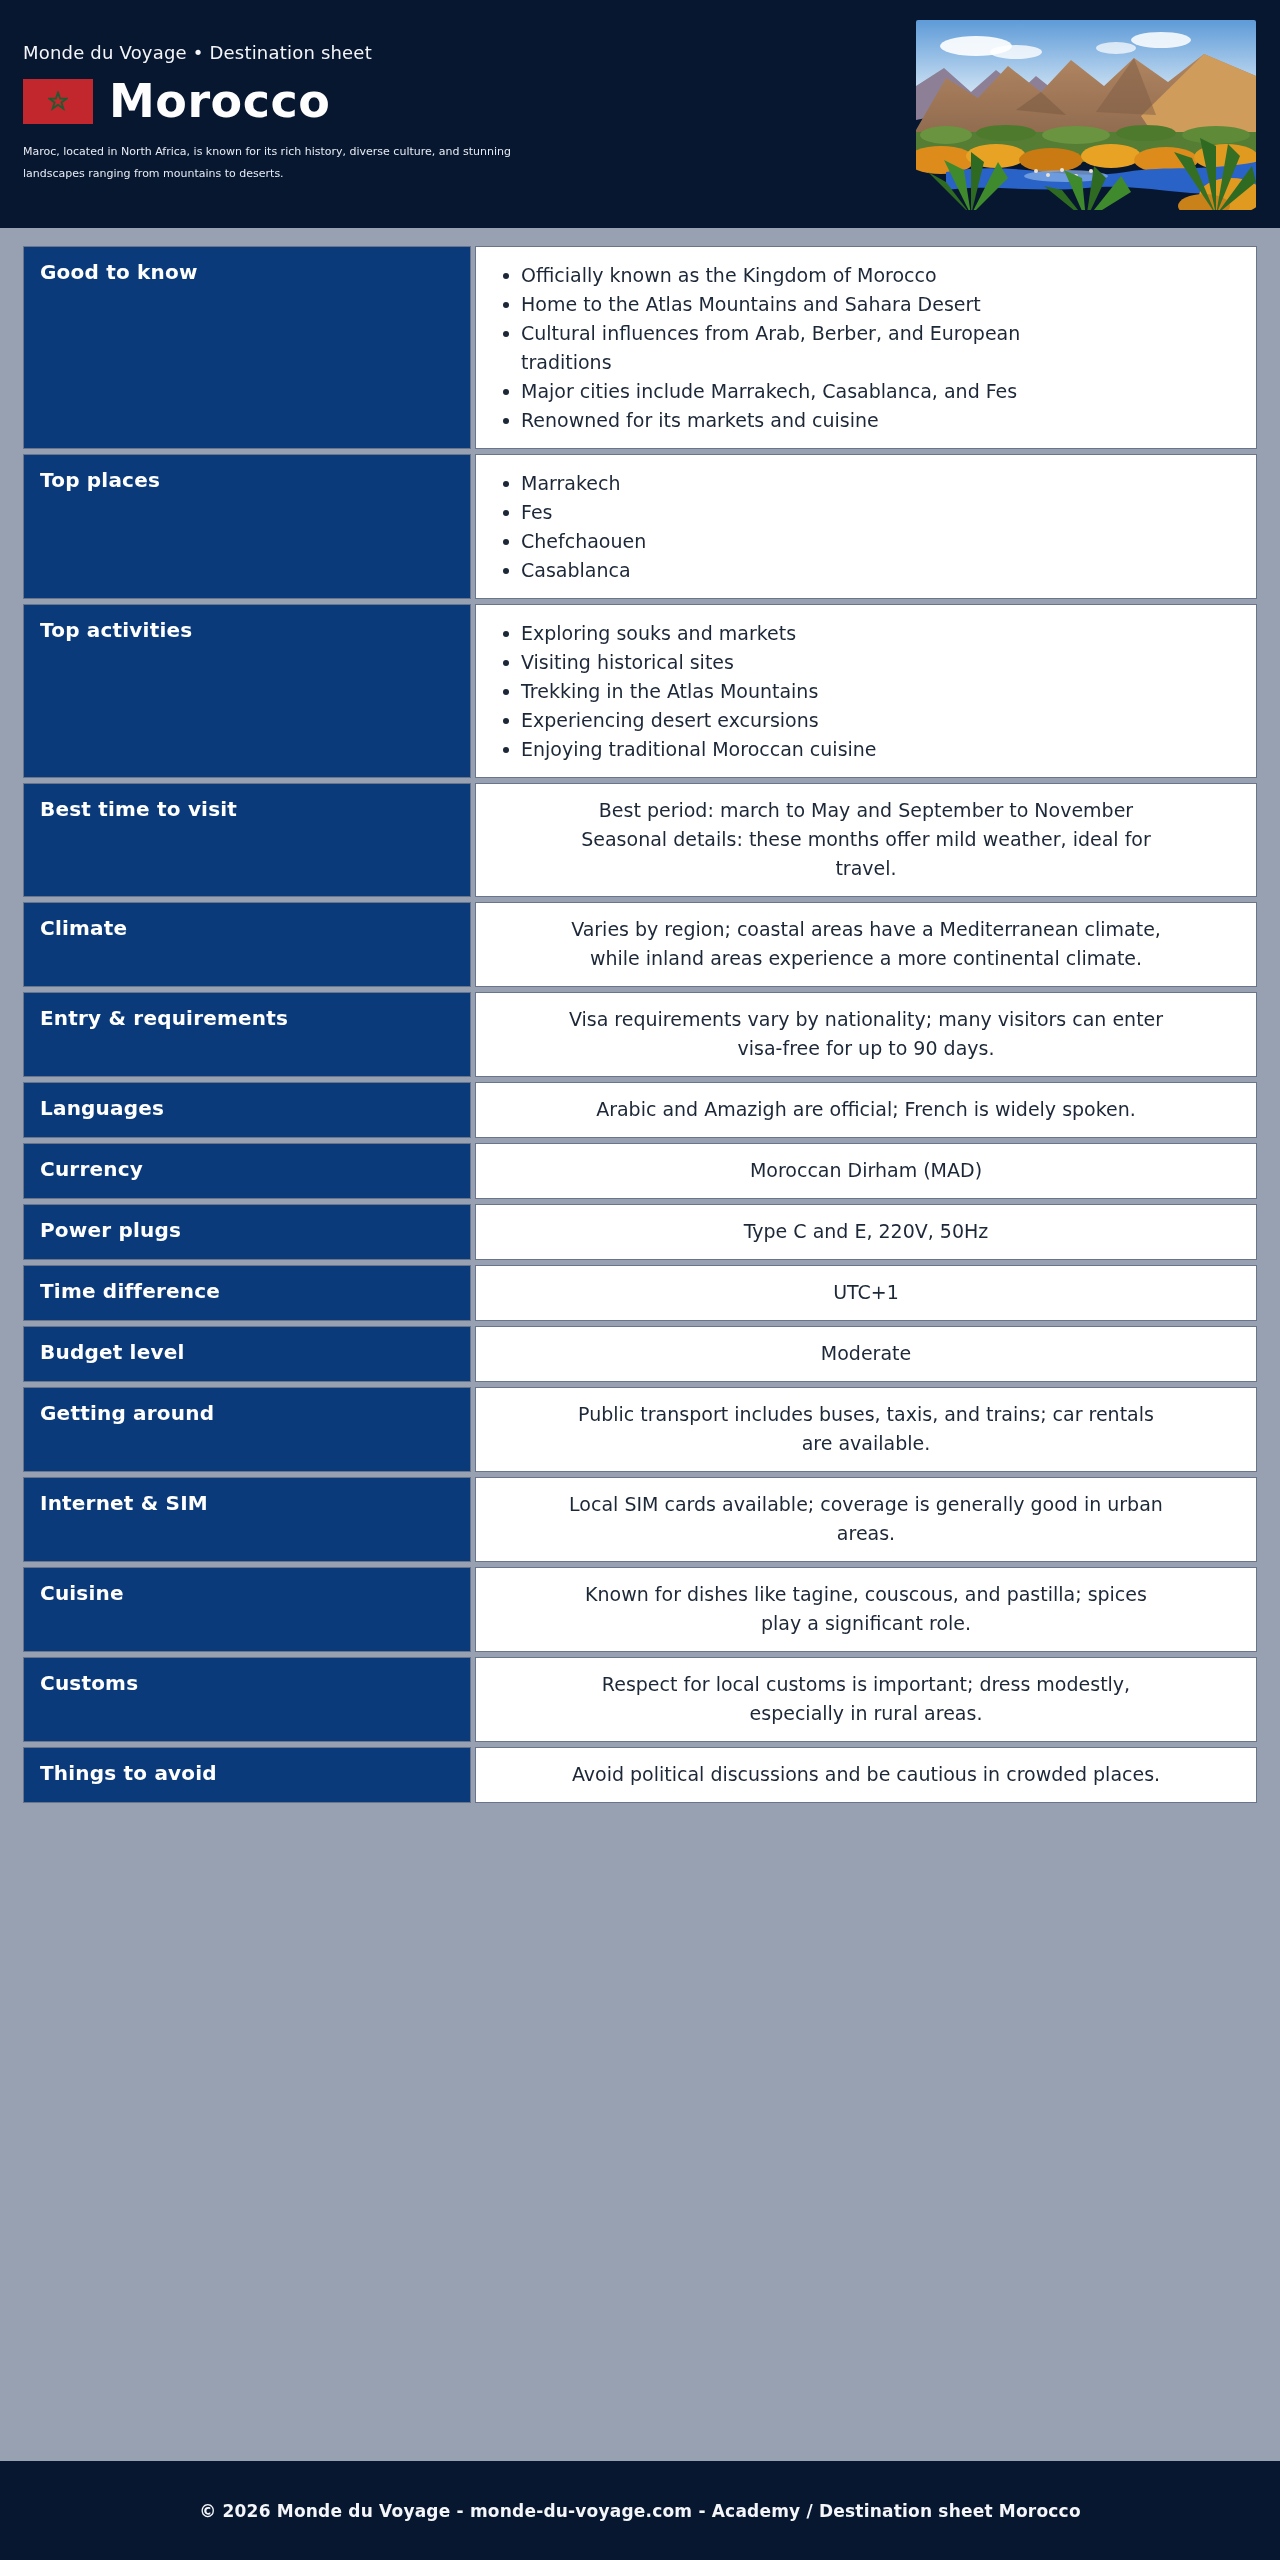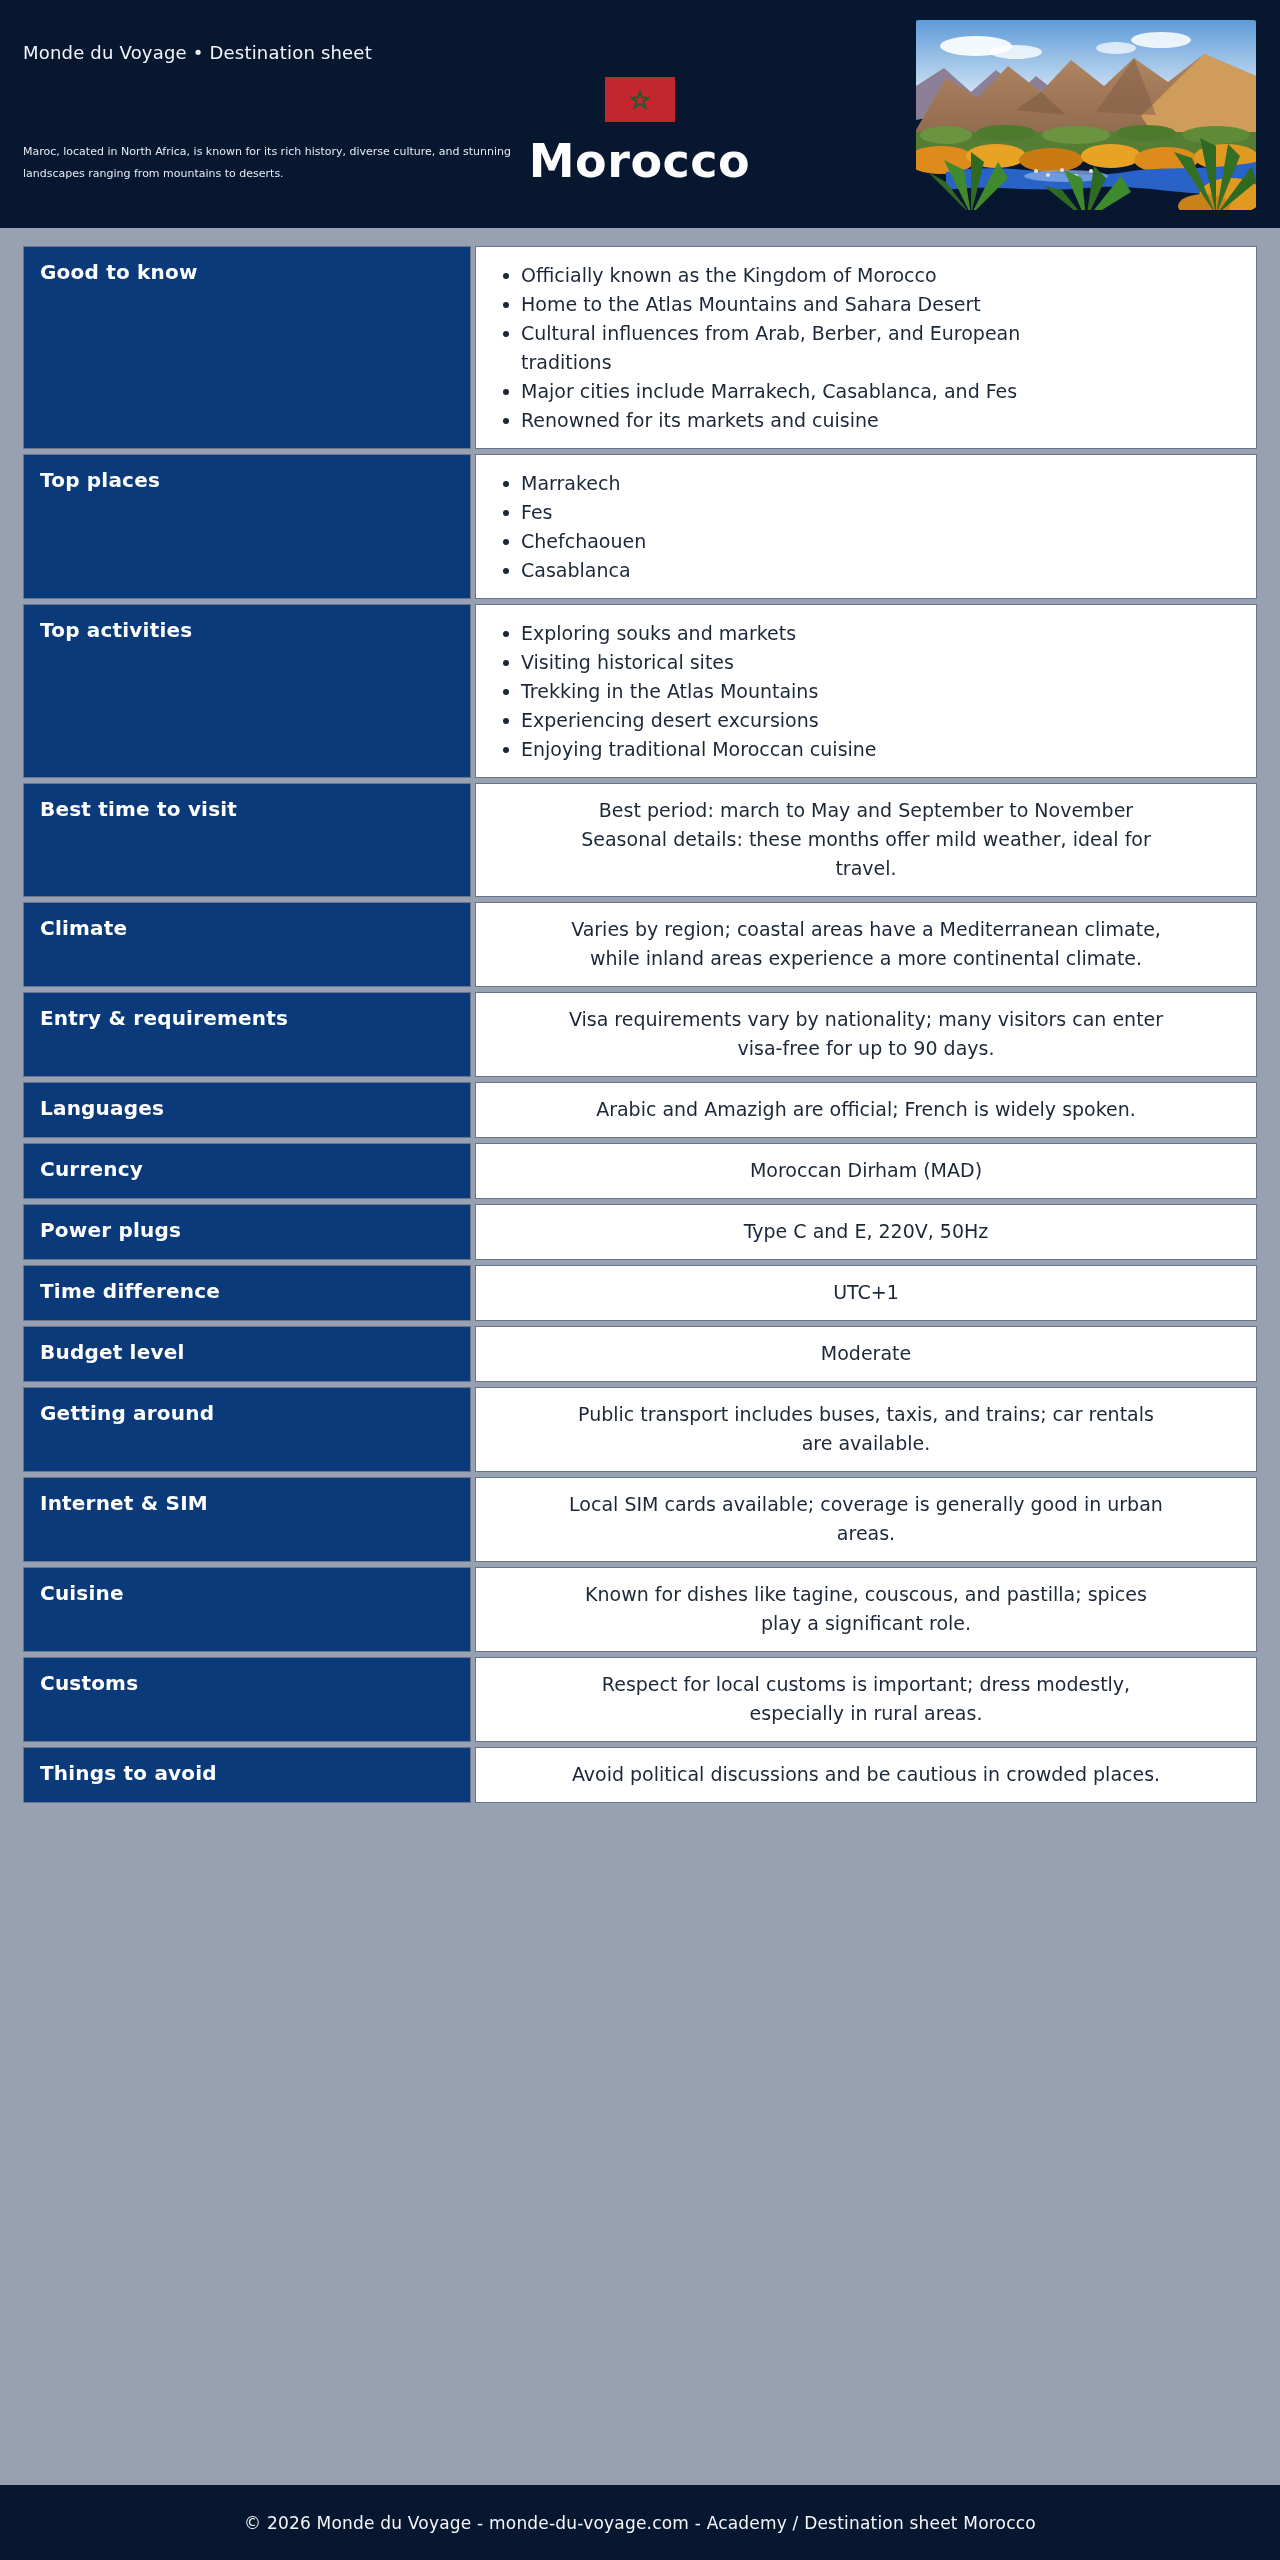--- a/index.html
+++ b/index.html
@@ -26,21 +26,21 @@
     position:relative;
     height:228px;
     background:var(--navy);
     color:#fff;
     padding:42px 24px 0 23px;
   }
   .kicker{
     font-size:18px;font-weight:normal;letter-spacing:.2px;color:#f4f6fa;
   }
   .title-row{
-    display:flex;align-items:center;gap:16px;margin-top:14px;height:48px;flex-direction:column;
+    display:flex;align-items:center;gap:16px;margin-top:14px;height:48px;
   }
   .flag{
     width:70px;height:45px;background:var(--flag-red);
     display:flex;align-items:center;justify-content:center;
     flex:0 0 auto;
   }
   .flag svg{width:20px;height:20px;display:block;}
   .title{
     font-size:46px;font-weight:bold;line-height:1;color:#fdfdfe;letter-spacing:.5px;
   }
@@ -77,24 +77,24 @@
   }
   .cell.content .text{white-space:pre-line;text-align:center;}
   .cell.content ul{list-style:none;margin:2px 0 0 0;}
   .cell.content li{position:relative;padding-left:27px;white-space:pre-line;}
   .cell.content li::before{
     content:'';position:absolute;left:9px;top:12px;
     width:6px;height:6px;border-radius:50%;background:var(--ink);
   }
   
   .footer{
-    position:absolute;left:0;bottom:0;width:100%;height:75px;
+    position:absolute;left:0;bottom:0;width:100%;height:99px;
     background:var(--navy);color:#f4f6fa;
     display:flex;align-items:center;justify-content:center;
-    font-size:17px;font-weight:normal;letter-spacing:.2px;
+    font-size:17px;font-weight:bold;letter-spacing:.2px;
   }
 </style>
 </head>
 <body>
 
 <div class="page">
 
   <div class="header">
     <div class="kicker">Monde du Voyage • Destination sheet</div>
 

